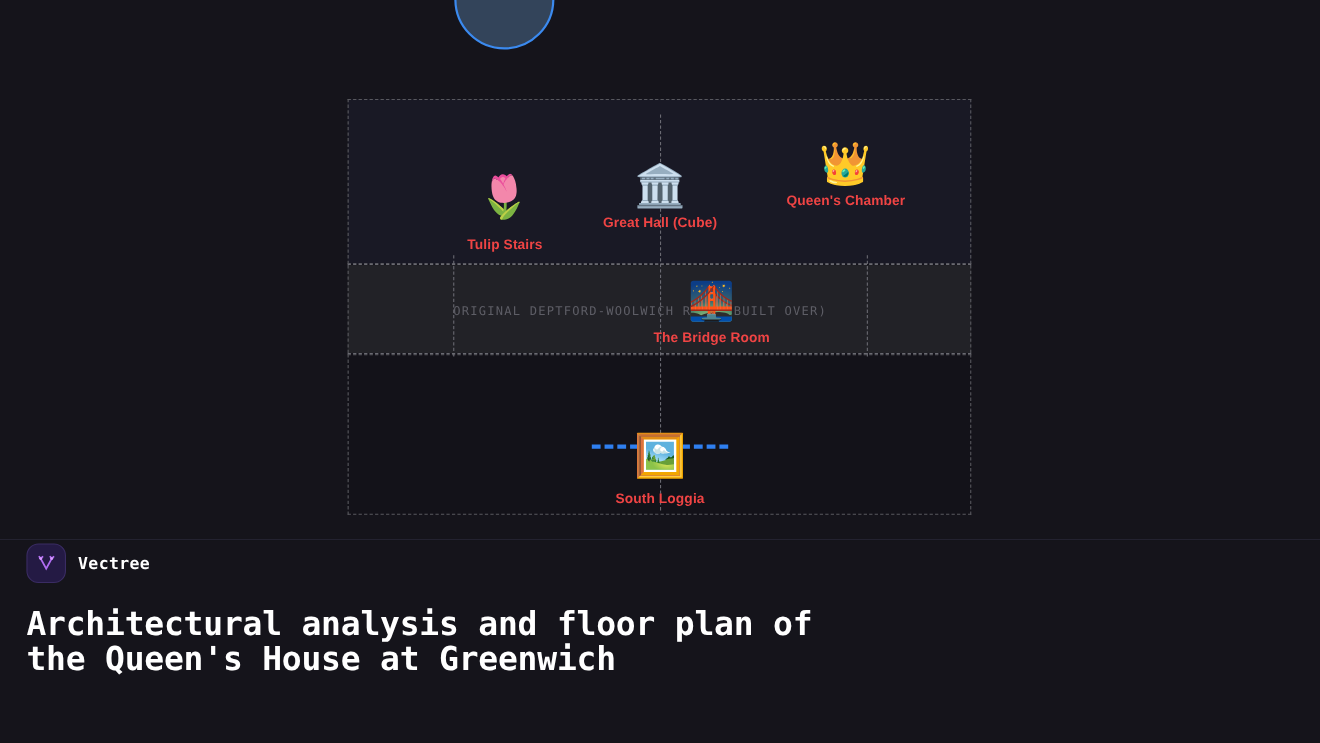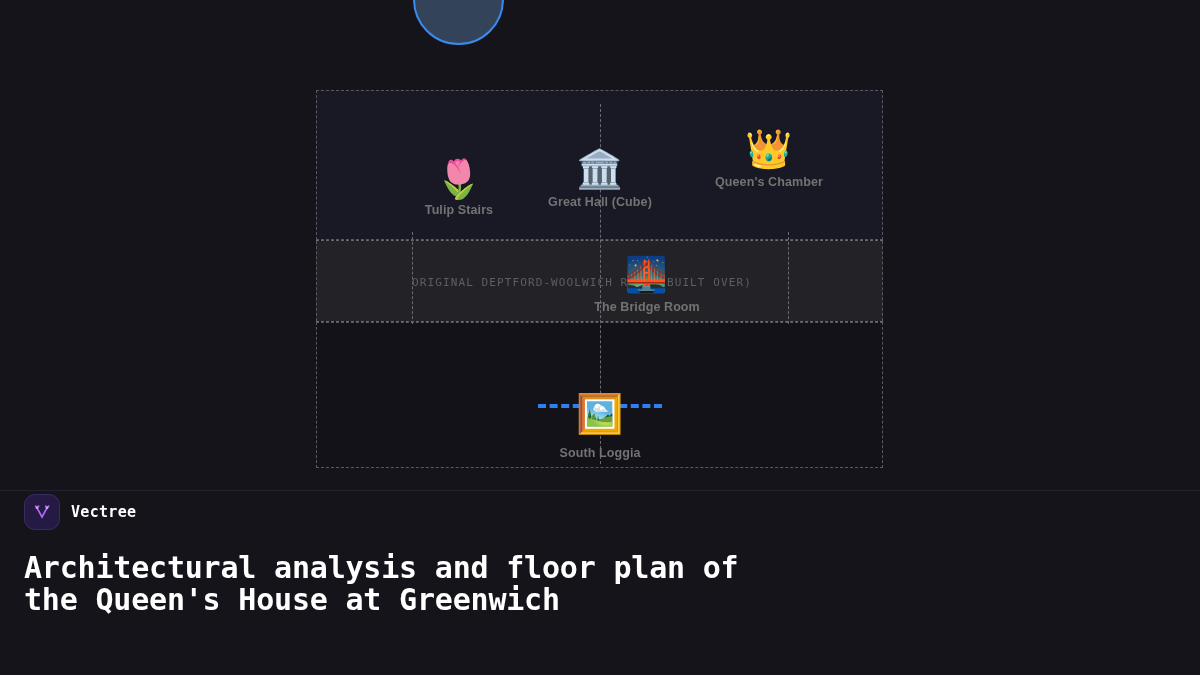--- a/index.html
+++ b/index.html
@@ -106,28 +106,28 @@
   .node .glyph {
     font-size: 38px;
     line-height: 48px;
     display: block;
     font-family: "DejaVu Sans", sans-serif;
   }
   .node .node-label {
     display: block;
     font-size: 12.5px;
     font-weight: bold;
-    color: #737373;
+    color: #ef4444;
     letter-spacing: 0.1px;
     margin-top: 2px;
     white-space: nowrap;
   }
 
   #node-tulip        { left: 359px; top: 155px; }
-  #node-tulip .node-label { margin-top: 0; }
+  #node-tulip .node-label { margin-top: 12px; }
   #node-greathall    { left: 500px; top: 145px; }
   #node-queens       { left: 669px; top: 125px; }
   #node-bridge       { left: 547px; top: 252px; }
   #node-bridge .glyph { font-size: 34px; line-height: 44px; }
   #node-bridge .node-label { margin-top: 4px; }
   #node-loggia       { left: 500px; top: 390px; }
   #node-loggia .node-label { margin-top: 8px; text-align: center; }
 
   
   #road-label {

